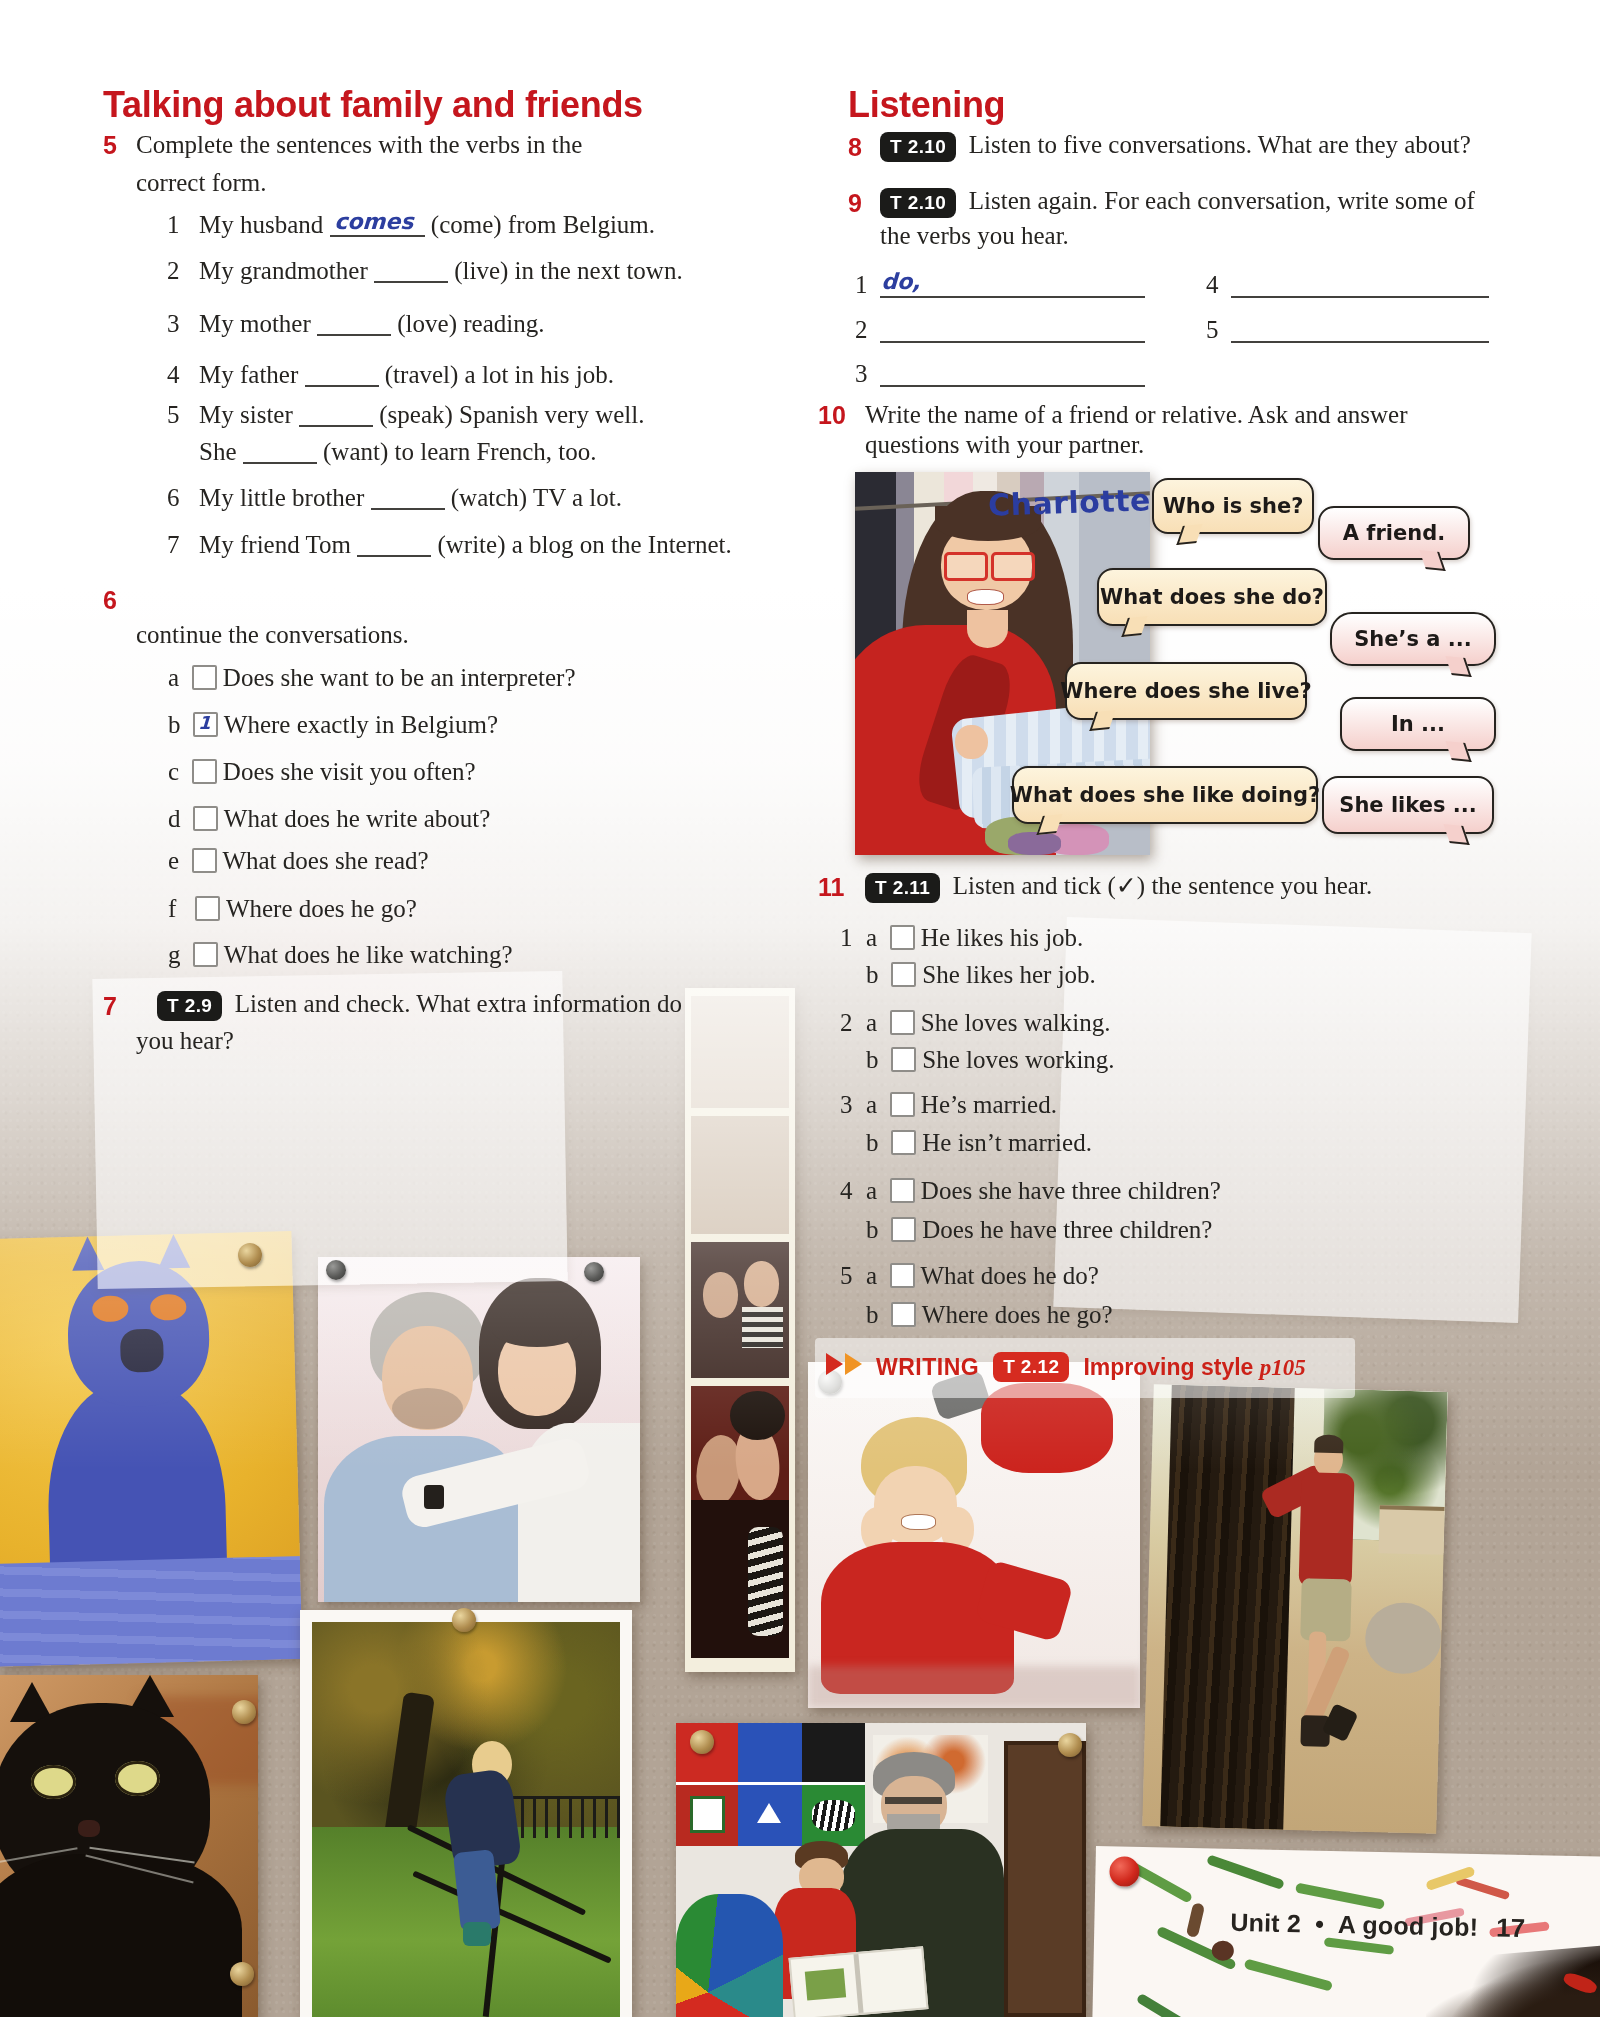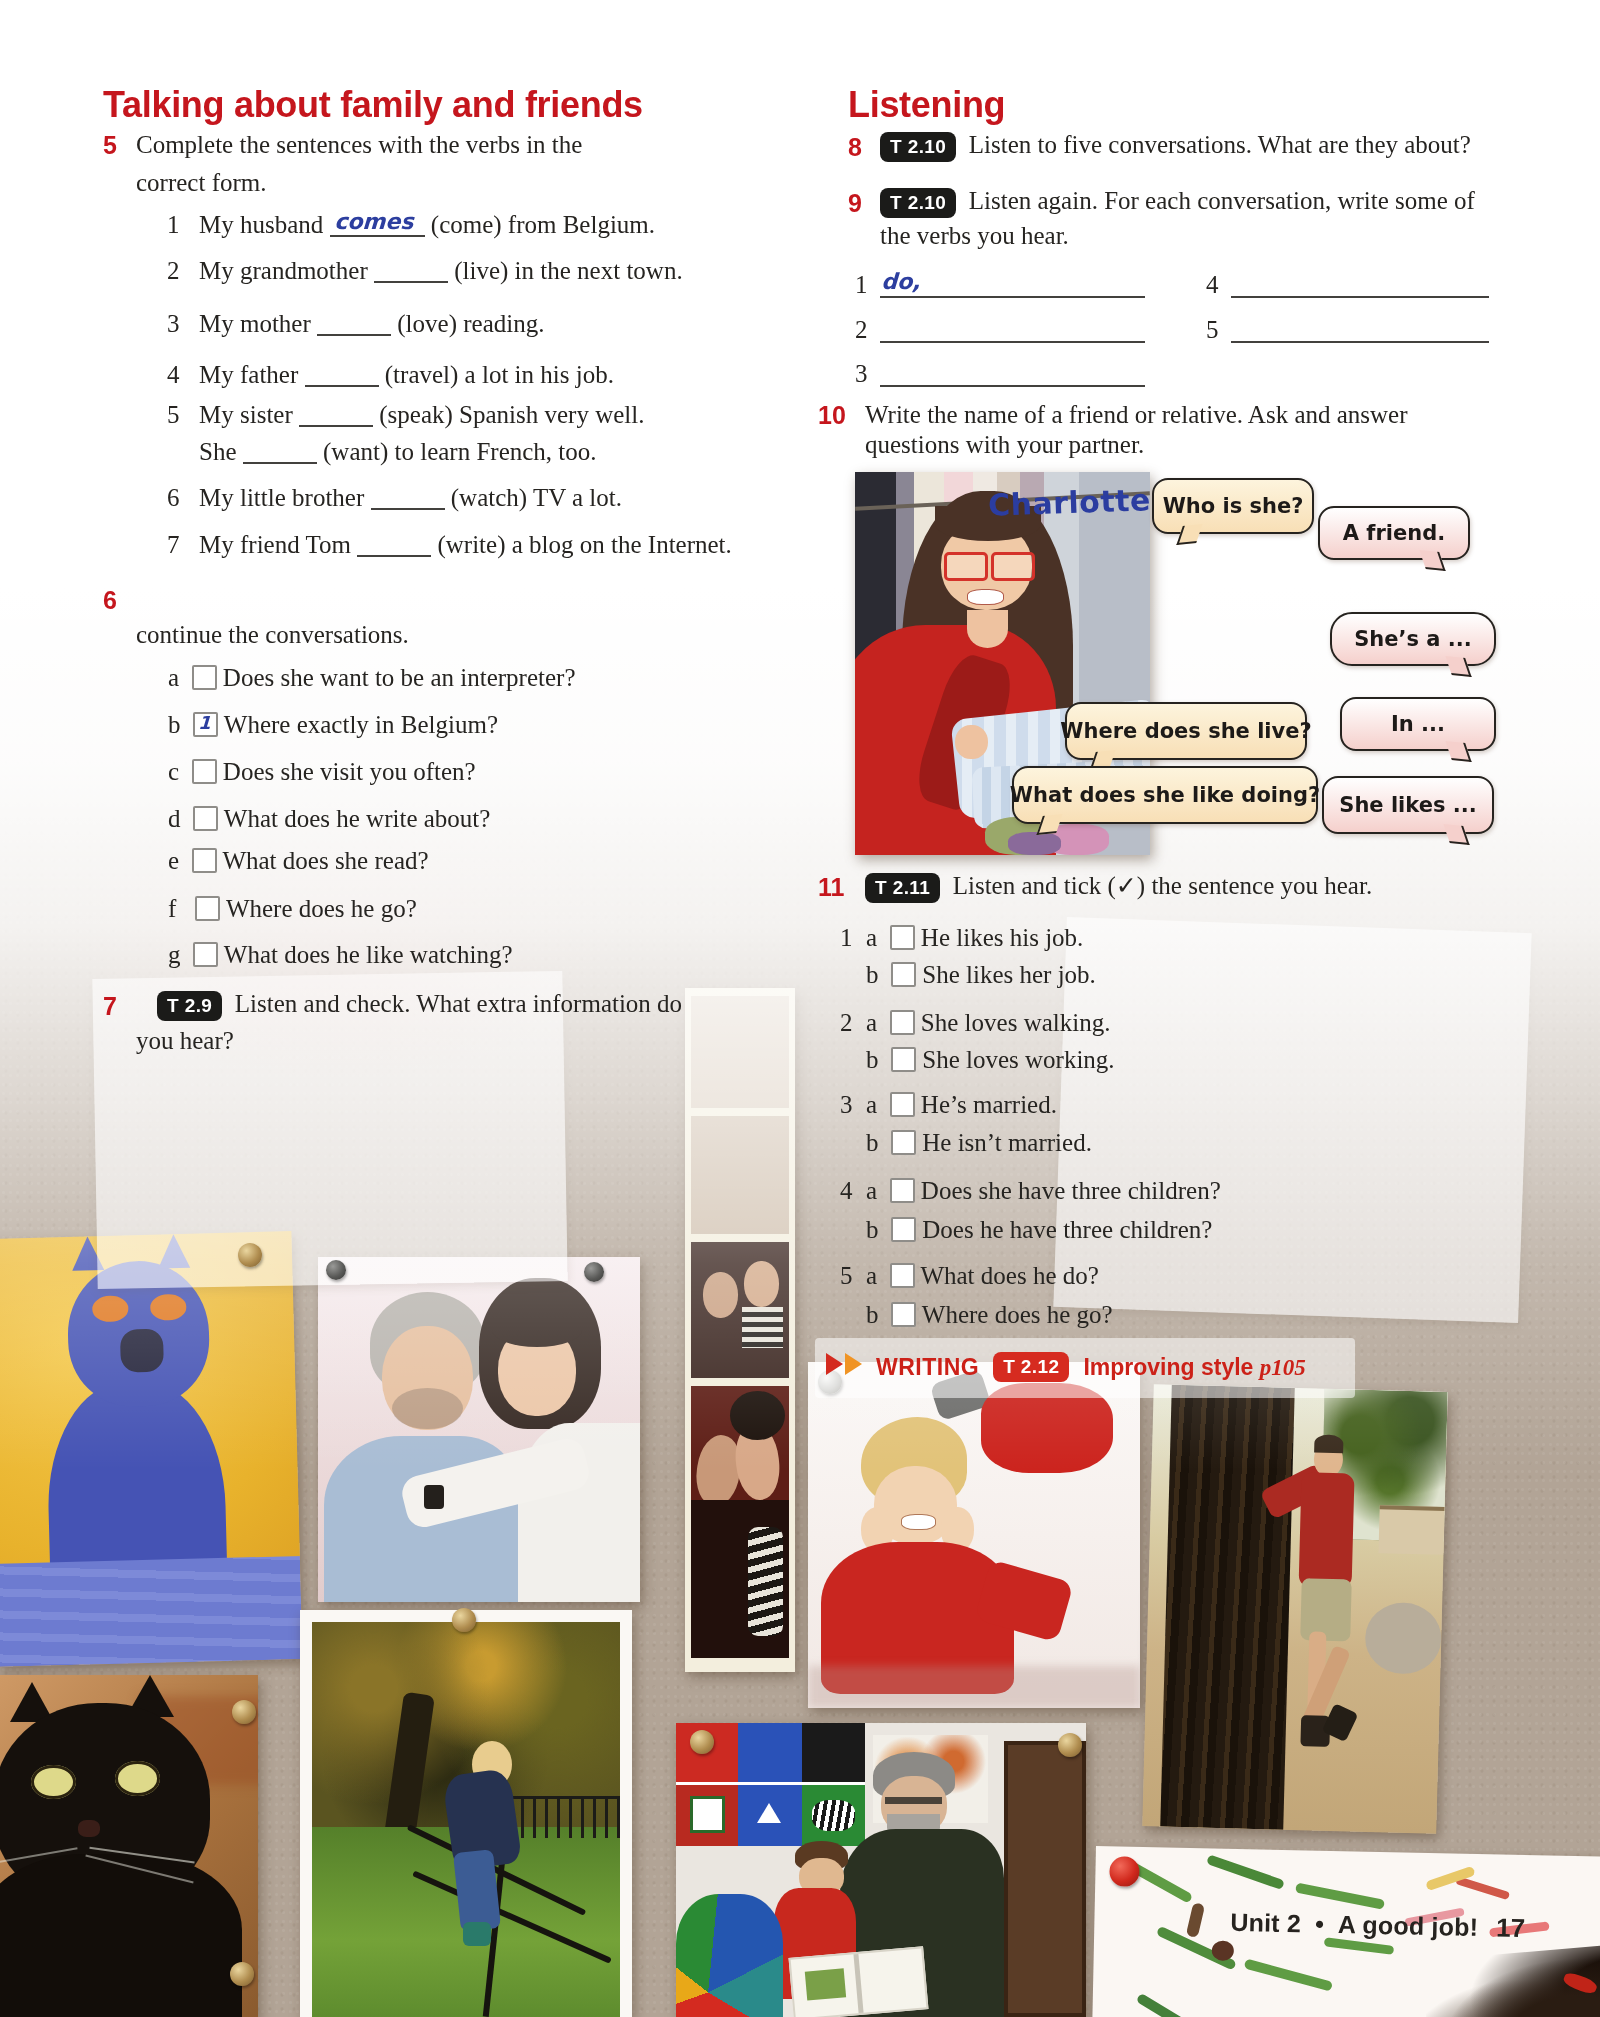--- a/index.html
+++ b/index.html
@@ -340,25 +340,29 @@
     <div class="charlotte" style="left:988px;top:485px;">Charlotte</div>
 
     <div class="bubble q" style="left:1152px;top:478px;width:158px;height:52px;">
         <span>Who is she?</span>
         <span class="tail"></span>
       </div>
     <div class="bubble a" style="left:1318px;top:506px;width:148px;height:50px;">
         <span>A friend.</span>
         <span class="tail"></span>
       </div>
+    <div class="bubble q" style="left:1097px;top:568px;width:226px;height:54px;">
+        <span>What does she do?</span>
+        <span class="tail"></span>
+      </div>
     <div class="bubble a" style="left:1330px;top:612px;width:162px;height:50px;border-radius:22px;">
         <span>She’s a ...</span>
         <span class="tail"></span>
       </div>
-    <div class="bubble q" style="left:1065px;top:662px;width:238px;height:54px;margin-top:40px;">
+    <div class="bubble q" style="left:1065px;top:662px;width:238px;height:54px;">
         <span>Where does she live?</span>
         <span class="tail"></span>
       </div>
     <div class="bubble a" style="left:1340px;top:697px;width:152px;height:50px;">
         <span>In ...</span>
         <span class="tail"></span>
       </div>
     <div class="bubble q" style="left:1012px;top:766px;width:302px;height:54px;">
         <span>What does she like doing?</span>
         <span class="tail"></span>

